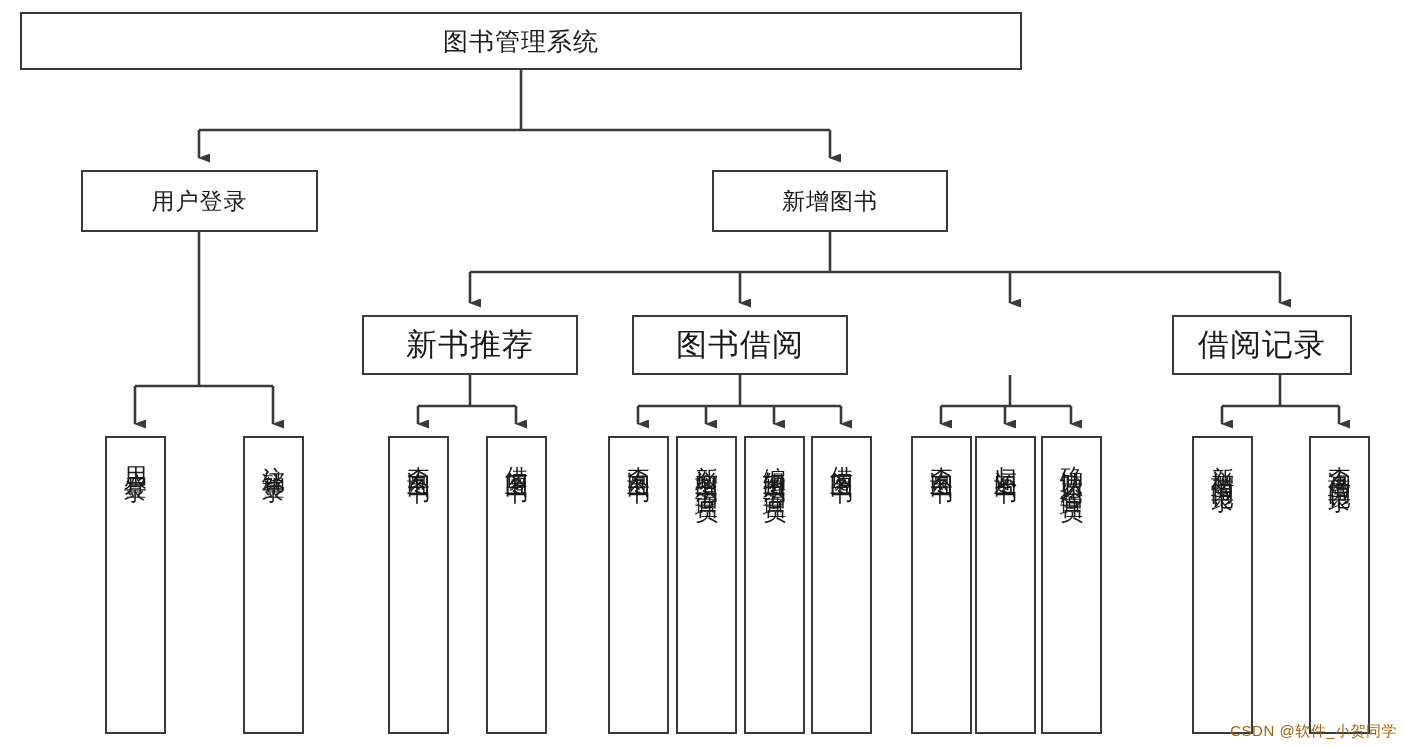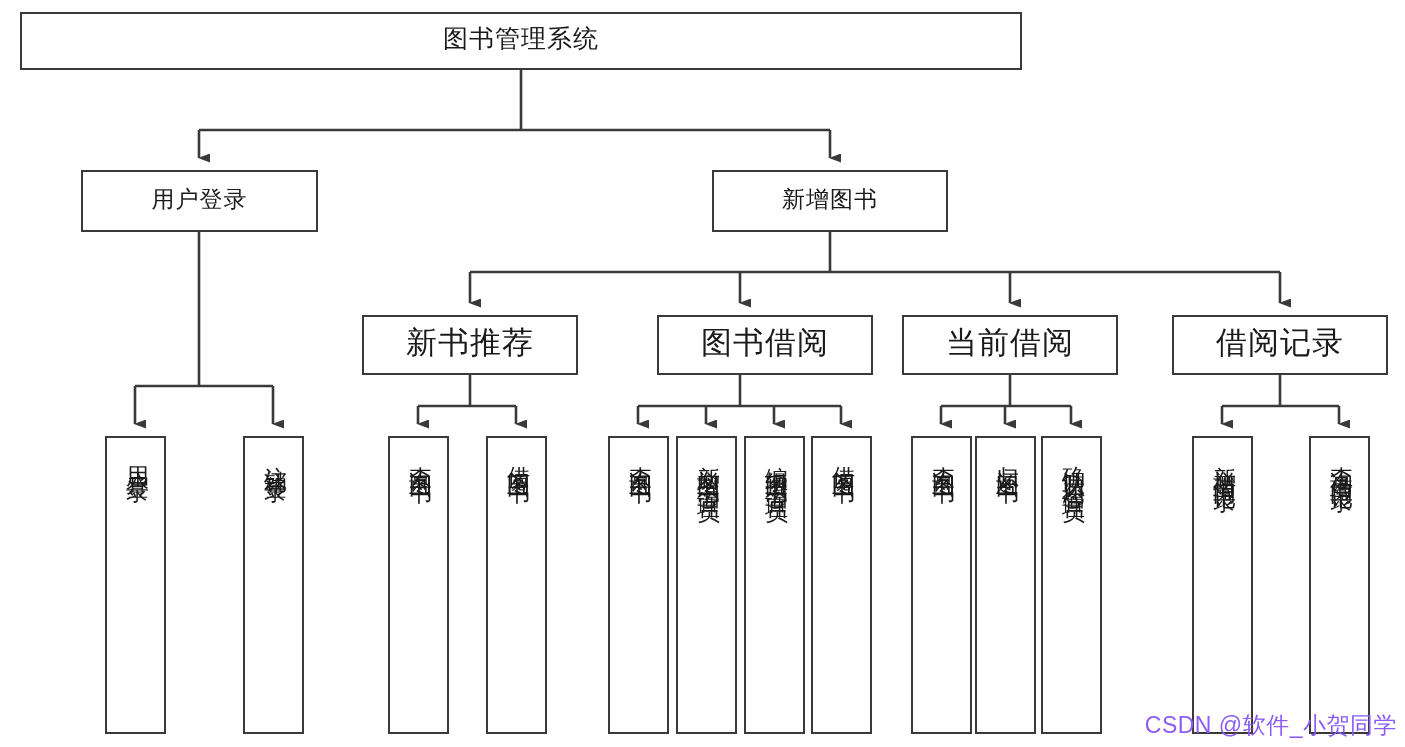--- a/index.html
+++ b/index.html
@@ -22,21 +22,20 @@
     border:2.5px solid #3a3a3a;
     display:flex;
     align-items:center;
     justify-content:center;
     color:#1a1a1a;
   }
   .node .label{
     display:block;
     line-height:1.22;
     letter-spacing:1px;
-    font-family:Liberation Mono, monospace;
   }
 
   .node.root       { font-size:25px; }
   .node.level2     { font-size:23px; }
   .node.level3     { font-size:31px; }
 
   
   .node.leaf{
     font-size:23px;
     align-items:flex-start;
@@ -47,22 +46,22 @@
     text-orientation:upright;
     line-height:1.0;
     letter-spacing:5px;
     white-space:nowrap;
   }
 
   
   #watermark{
     position:absolute;
     right:8px;bottom:6px;
-    font-size:23px;
-    color:#8b5cf6;
+    font-size:15px;
+    color:#a16207;
     letter-spacing:0.5px;
     user-select:none;
     white-space:nowrap;
     margin-left:20px;
   }
 </style>
 </head>
 <body>
 
 <div id="diagram">
@@ -126,29 +125,26 @@
   </div>
 
   <div class="node level2" style="left:712px;top:170px;width:236px;height:62px;">
     <span class="label">新增图书</span>
   </div>
 
   <div class="node level3" style="left:362px;top:315px;width:216px;height:60px;">
     <span class="label">新书推荐</span>
   </div>
 
-  <div class="node level3" style="left:657px;top:315px;width:216px;height:60px;">
+  <div class="node level3" style="left:632px;top:315px;width:216px;height:60px;">
     <span class="label">图书借阅</span>
   </div>
 
-  <div class="node level3" style="left:902px;top:315px;width:216px;height:60px;">
-    <span class="label">当前借阅</span>
-  </div>
-
-  <div class="node level3" style="left:1172px;top:315px;width:216px;height:60px;">
+
+  <div class="node level3" style="left:1172px;top:315px;width:180px;height:60px;">
     <span class="label">借阅记录</span>
   </div>
 
   <div class="node leaf" style="left:105px;top:436px;width:61px;height:298px;">
     <span class="label">用户登录</span>
   </div>
 
   <div class="node leaf" style="left:243px;top:436px;width:61px;height:298px;">
     <span class="label">注销登录</span>
   </div>

